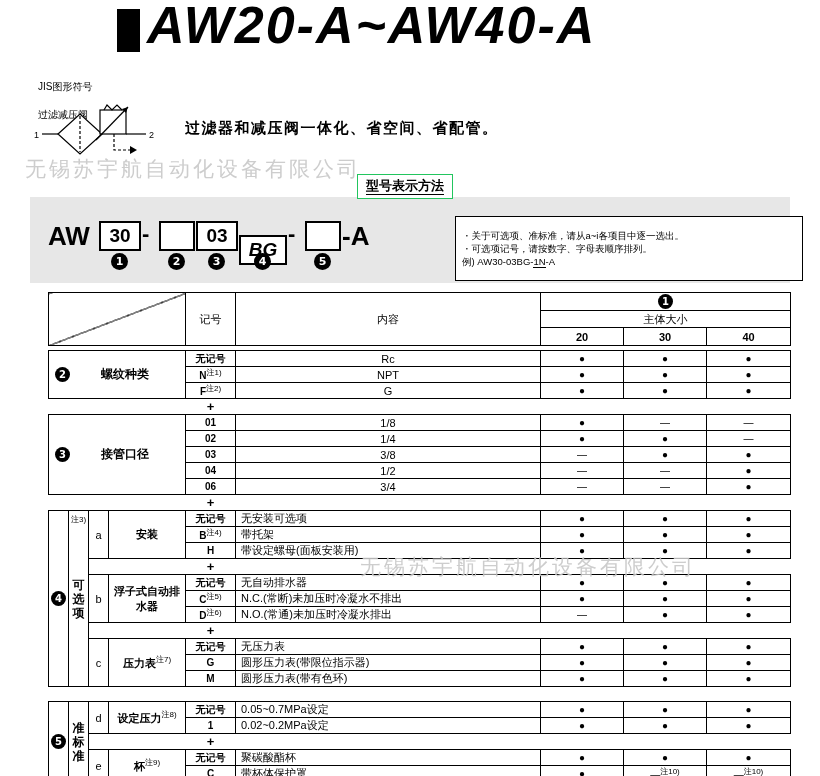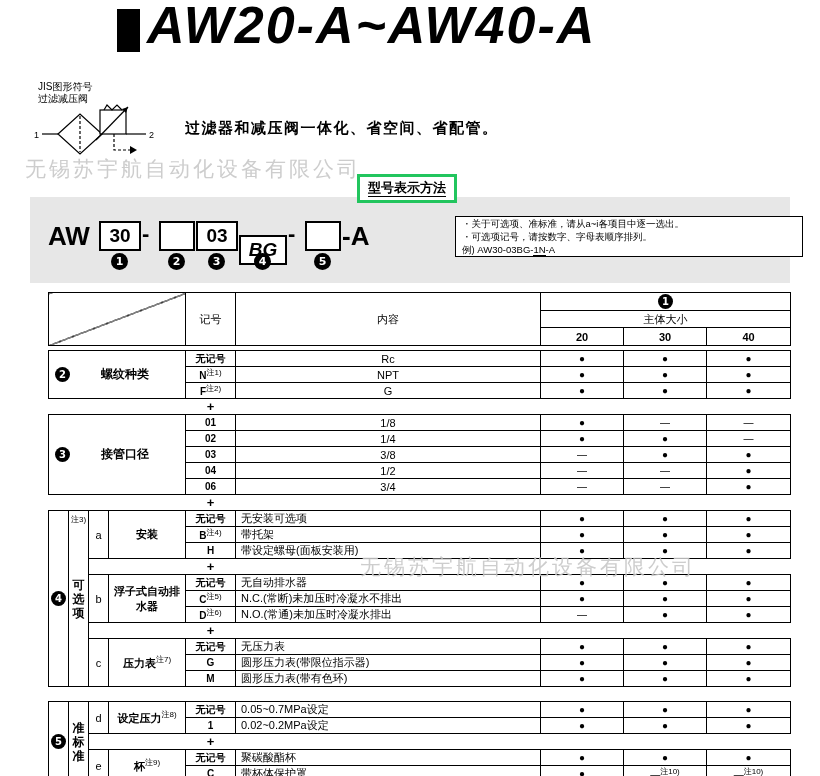--- a/index.html
+++ b/index.html
@@ -9,47 +9,47 @@
   }
   .abs{position:absolute;}
 
   
   .title-mark{left:117px;top:9px;width:23px;height:43px;background:#000;}
   .page-title{left:147px;top:-6px;margin:0;font-size:52px;line-height:62px;
     font-style:italic;font-weight:bold;letter-spacing:2px;white-space:nowrap;}
 
   
   .jis-cap1{left:38px;top:80px;font-size:10px;}
-  .jis-cap2{left:38px;top:92px;font-size:10px;}
+  .jis-cap2{left:38px;top:108px;font-size:10px;}
   .jis-svg{left:34px;top:102px;}
 
   .intro{left:185px;top:119px;font-size:15px;font-weight:bold;letter-spacing:1.5px;}
 
   
   .watermark{font-size:21px;color:#c8c8c8;letter-spacing:3px;white-space:nowrap;
     pointer-events:none;z-index:9;opacity:.9;}
   .wm1{left:25px;top:155px;}
   .wm2{left:360px;top:553px;}
 
   
   .gray-band{left:30px;top:197px;width:760px;height:86px;background:#e7e7e7;}
-  .model-title{left:357px;top:174px;border:3px solid #22c55e;background:#fff;
+  .model-title{left:357px;top:174px;border:1px solid #22c55e;background:#fff;
     padding:2px 8px 3px;font-size:13px;font-weight:bold;z-index:2;}
   .model-title span{border-bottom:1px solid #000;padding-bottom:1px;}
   .m-text{font-size:26px;font-weight:bold;z-index:2;}
   .m-dash{font-size:22px;font-weight:bold;z-index:2;}
   .m-box{border:2px solid #000;background:#fff;font-size:19px;font-weight:bold;
     text-align:center;height:26px;line-height:26px;z-index:2;}
   .circle{display:inline-block;width:15px;height:15px;border-radius:50%;background:#000;
     color:#fff;font-size:10px;line-height:15px;text-align:center;font-weight:bold;
     font-family:"DejaVu Sans",sans-serif;}
   .mkr{width:17px;height:17px;line-height:17px;font-size:11px;z-index:2;}
 
   .notes-box{left:455px;top:216px;width:334px;border:1px solid #000;background:#fff;
-    padding:0 6px;font-size:9.5px;line-height:13px;z-index:2;}
+    padding:12px 6px;font-size:9.5px;line-height:13px;z-index:2;}
   .notes-box .u{border-bottom:1px solid #000;}
 
   
   .tablewrap{left:48px;top:292px;}
   table{border-collapse:collapse;table-layout:fixed;width:742px;}
   td{border:1px solid #000;padding:0;font-size:11px;text-align:center;
     vertical-align:middle;overflow:hidden;}
   .nob{border:none;}
   .diag{background:linear-gradient(to bottom right,#fff 49.5%,#000 49.5%,#000 50.5%,#fff 50.5%);}
   .hsize{font-weight:bold;}

